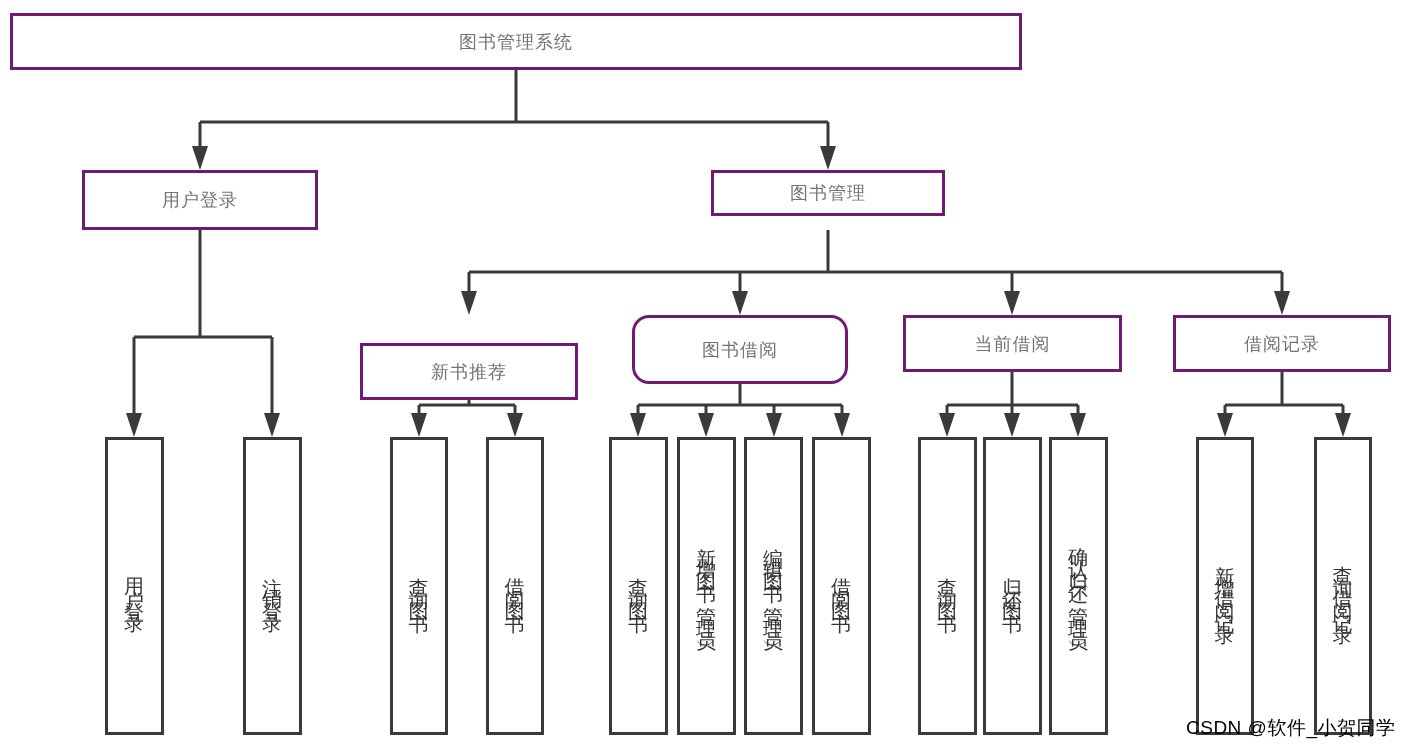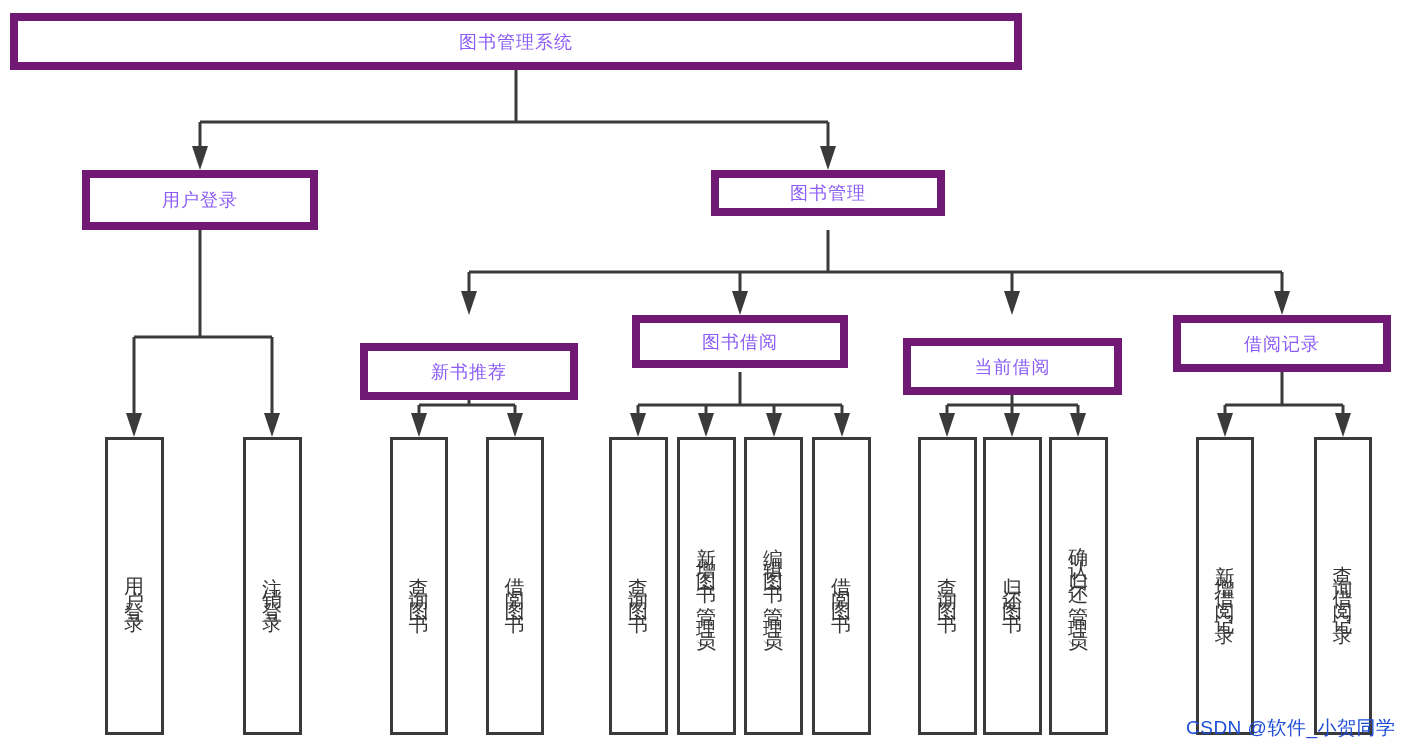--- a/index.html
+++ b/index.html
@@ -10,24 +10,24 @@
     position: relative; overflow: hidden;
     color: #363636;
   }
   #stage { position: absolute; left: 0; top: 0; width: 1405px; height: 747px; }
 
   #wires { position: absolute; left: 0; top: 0; width: 1405px; height: 747px; }
 
   .hbox {
     position: absolute;
     box-sizing: border-box;
-    border: 8px solid #701a75;
+    border: 3px solid #701a75;
     background: #ffffff;
     display: flex; align-items: center; justify-content: center;
-    font-size: 18px; letter-spacing: 1px; color: #8b5cf6;
+    font-size: 18px; letter-spacing: 1px; color: #737373;
   }
   .root-box { font-size: 18px; }
 
   .vbox {
     position: absolute;
     box-sizing: border-box;
     border: 3px solid #3a3a3a;
     background: #ffffff;
     display: flex; align-items: center; justify-content: center;
     top: 437px; height: 298px;
@@ -39,21 +39,21 @@
     letter-spacing: 12px;
     line-height: 1;
     white-space: nowrap;
     color: #363636;
   }
 
   .watermark {
     position: absolute;
     left: 1186px; top: 715px;
     font-size: 19px;
-    color: #1d4ed8;
+    color: #000000;
     letter-spacing: 0.5px;
     white-space: nowrap;
     z-index: 5;
   }
 </style>
 </head>
 <body>
 
 <div id="stage">
 
@@ -125,22 +125,22 @@
       <polygon points="1335,413 1351,413 1343,437"></polygon>
     </g>
   </svg>
 
   <div class="hbox root-box" style="left:10px; top:13px; width:1012px; height:57px;">图书管理系统</div>
 
   <div class="hbox" style="left:82px; top:170px; width:236px; height:60px;">用户登录</div>
   <div class="hbox" style="left:711px; top:170px; width:234px; height:46px;">图书管理</div>
 
   <div class="hbox" style="left:360px; top:315px; width:218px; height:57px;margin-top:28px;">新书推荐</div>
-  <div class="hbox" style="left:632px; top:315px; width:216px; height:53px;">图书借阅</div>
-  <div class="hbox" style="left:903px; top:315px; width:219px; height:57px;margin-top:23px;">当前借阅</div>
+  <div class="hbox" style="left:632px; top:315px; width:216px; height:69px;border-radius:17px;">图书借阅</div>
+  <div class="hbox" style="left:903px; top:315px; width:219px; height:57px;">当前借阅</div>
   <div class="hbox" style="left:1173px; top:315px; width:218px; height:57px;">借阅记录</div>
 
   <div class="vbox" style="left:105px; width:59px;">
     <span class="vlabel">用户登录</span>
   </div>
   <div class="vbox" style="left:243px; width:59px;">
     <span class="vlabel">注销登录</span>
   </div>
 
   <div class="vbox" style="left:390px; width:58px;">

